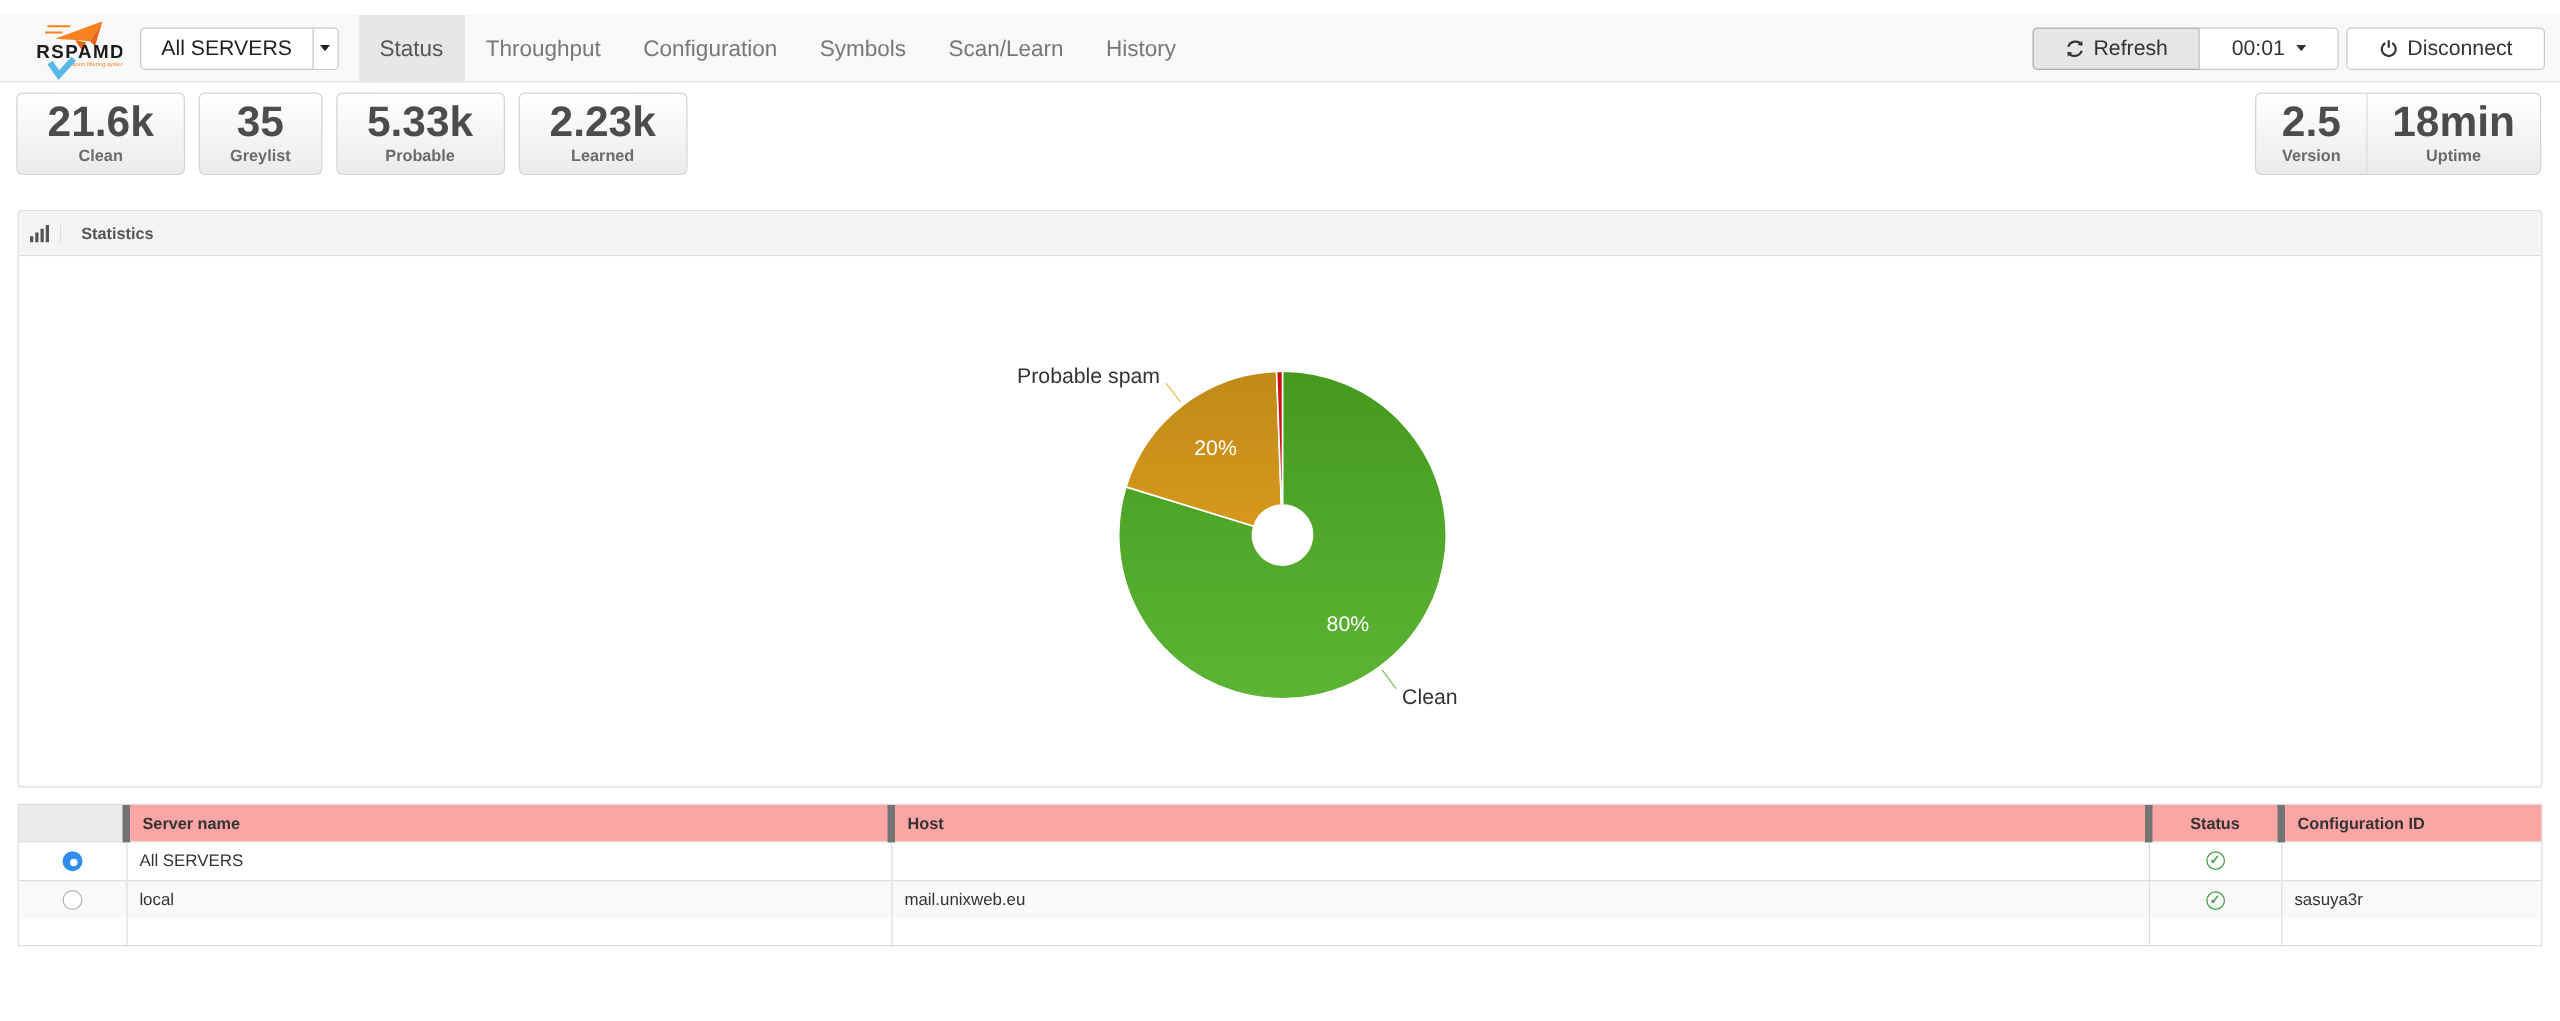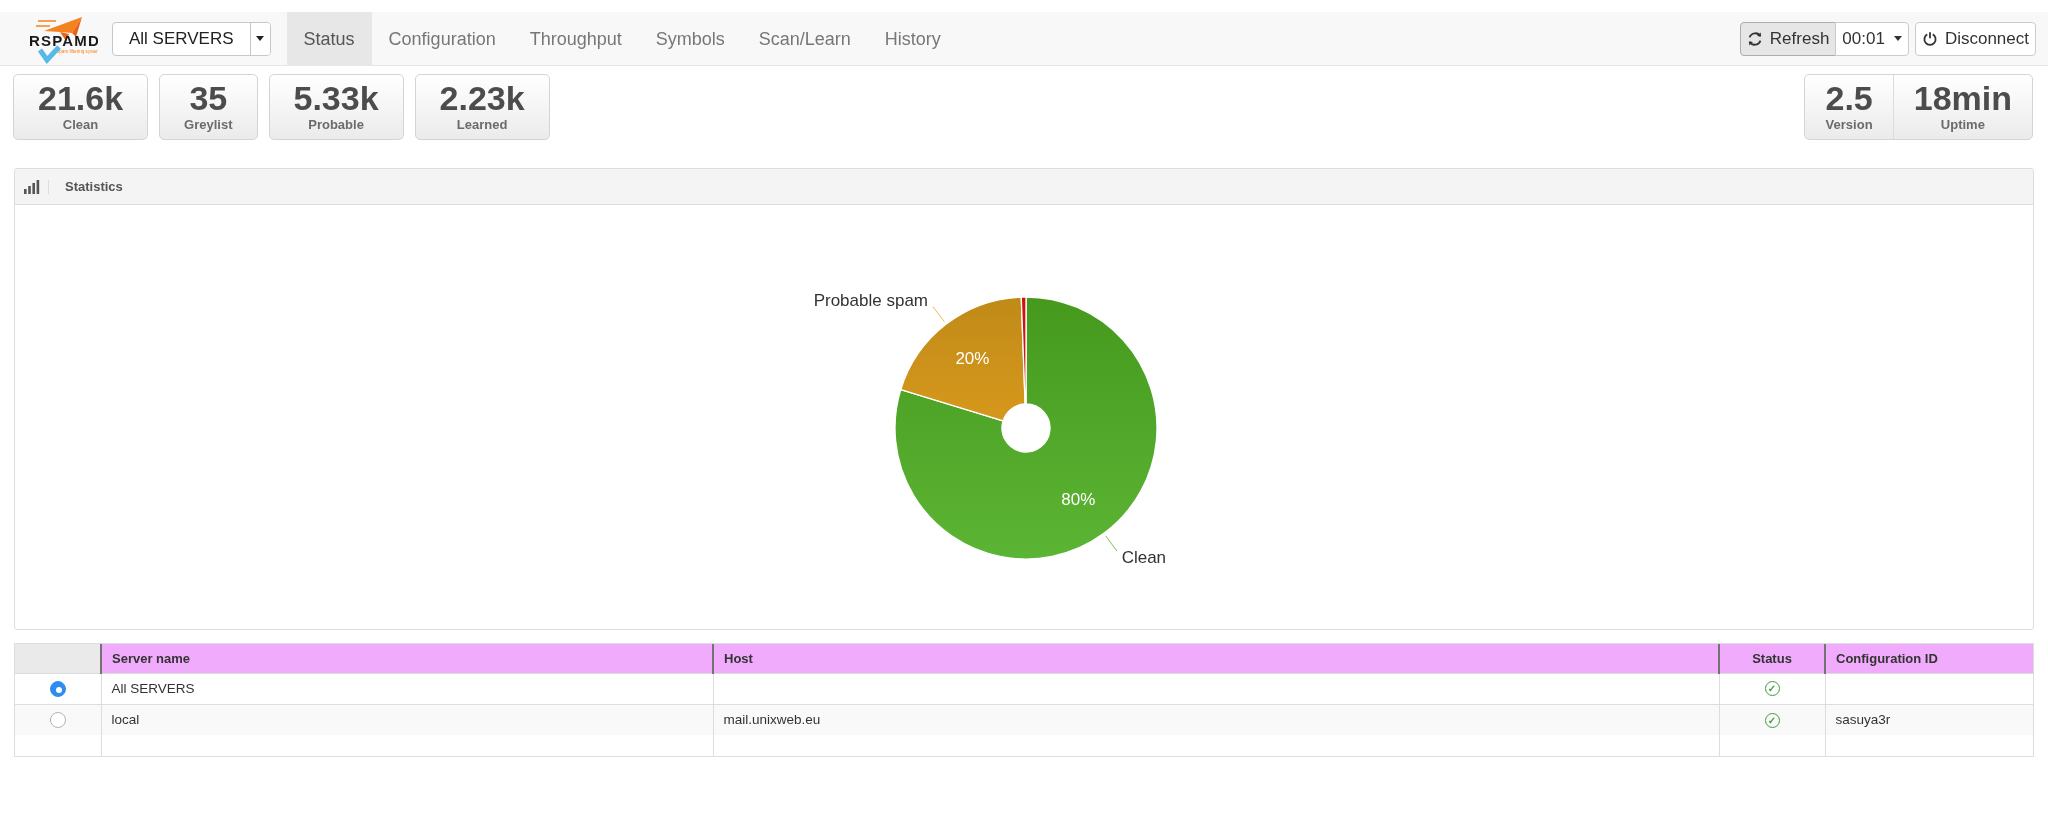--- a/index.html
+++ b/index.html
@@ -30,21 +30,21 @@
   .caret { width:0; height:0; border-left:4px solid transparent; border-right:4px solid transparent; border-top:5px solid #222; }
   .tabs { display: flex; height: 54px; margin-left: 16px; }
   .tab {
     height: 54px; line-height: 54px; padding: 0 17px;
     font-size: 18px; color: #777; cursor: pointer; white-space: nowrap;
   }
   .tab.active { background: #e7e7e7; color: #555; }
   .nav-right { margin-left: auto; margin-right: 12px; display: flex; align-items: center; }
   .btn {
     height: 34px; display: inline-flex; align-items: center; gap: 7px;
-    padding: 0 6px; background: #fff; border: 1px solid #ccc; border-radius: 4px;
+    padding: 0 25px; background: #fff; border: 1px solid #ccc; border-radius: 4px;
     font-size: 17px; color: #333; cursor: pointer;
   }
   .btn-refresh { background:#e6e6e6; border-color:#adadad; border-radius:4px 0 0 4px; }
   .btn-interval { border-radius: 0 4px 4px 0; margin-left: -1px; }
   .btn-disconnect { margin-left: 6px; }
   .btn .caret { border-top-color:#333; margin-left: 2px; }
   .icon16 { width:16px; height:16px; display:block; }
 
   
   .cards-row { position:absolute; top:74px; left:13px; right:14px; display:flex; align-items:stretch; }
@@ -85,21 +85,21 @@
   .pie-svg text.ext { fill:#333; font-size:17px; font-family:"Liberation Sans",sans-serif; }
 
   
   .servers-table-wrap {
     position:absolute; top:643px; left:14px; width:2020px;
     border:1px solid #ddd; background:#fff;
   }
   table.servers { width:100%; border-collapse:collapse; table-layout:fixed; font-size:13.5px; color:#333; }
   .servers th {
     height:29px; font-size:13px; font-weight:bold; text-align:left;
-    padding:0 10px; background:#f0abfc; border-left:2px solid #737373; border-bottom:1px solid #ddd;
+    padding:0 10px; background:#fca5a5; border-left:6px solid #737373; border-bottom:1px solid #ddd;
   }
   .servers th:first-child { border-left:none; background:#eaeaea; }
   .servers td { height:31px; padding:0 10px; border-left:1px solid #ddd; }
   .servers td:first-child { border-left:none; text-align:center; }
   .servers tbody tr.row2 td { border-top:1px solid #ddd; background:#f9f9f9; }
   .servers tr.spacer td { height:21px; border-top:none; background:#fff; }
   .servers th.c-status, .servers td.c-status { text-align:center; }
   .radio { display:inline-block; width:16px; height:16px; border-radius:50%; position:relative; vertical-align:middle; cursor:pointer; }
   .radio.off { background:#fff; border:1px solid #b3b3b3; }
   .radio.on { background:#2e8def; border:1px solid #2e8def; }
@@ -131,22 +131,22 @@
 
     <div class="server-select">
       <span class="val">All SERVERS</span>
       <span class="caret-box">
         <span class="caret"></span>
       </span>
     </div>
 
     <div class="tabs">
       <div class="tab active">Status</div>
+      <div class="tab">Throughput</div>
       <div class="tab">Configuration</div>
-      <div class="tab">Throughput</div>
       <div class="tab">Symbols</div>
       <div class="tab">Scan/Learn</div>
       <div class="tab">History</div>
     </div>
 
     <div class="nav-right">
       <button class="btn btn-refresh">
         <svg class="icon16" viewBox="0 0 16 16" fill="none" stroke="#333" stroke-width="1.8">
           <path d="M13.6 5.2 A6.1 6.1 0 0 0 2.6 6.4"></path>
           <path d="M2.4 10.8 A6.1 6.1 0 0 0 13.4 9.6"></path>

